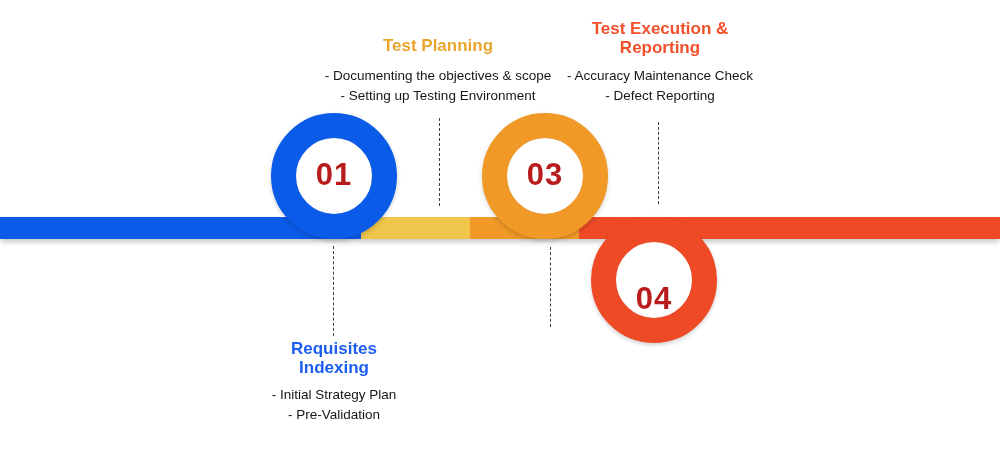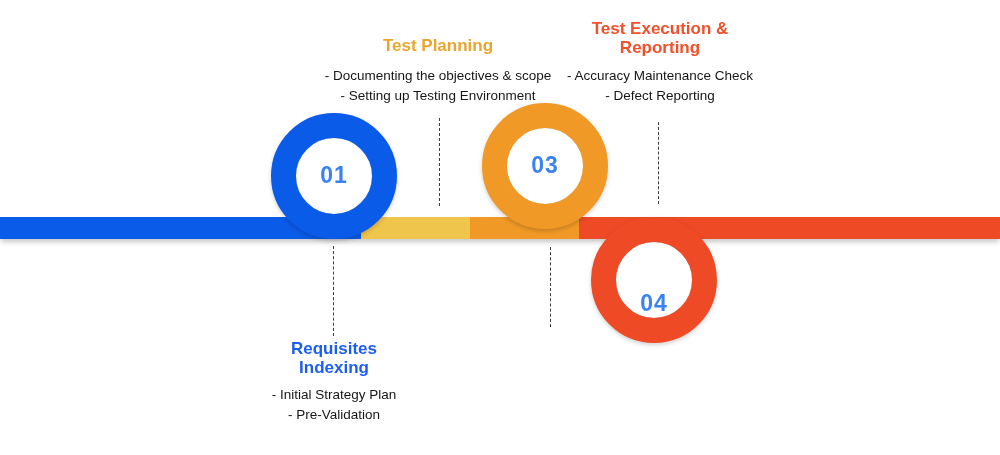--- a/index.html
+++ b/index.html
@@ -24,24 +24,24 @@
   .fillet-4{left:579px;background:var(--step4-red);z-index:5;}
   
   .ring{
     position:absolute;width:126px;height:126px;box-sizing:border-box;
     border-radius:50%;border:25px solid #000;background:#fff;background-clip:padding-box;
     display:flex;align-items:center;justify-content:center;z-index:6;
     filter:drop-shadow(0 2px 2px rgba(0,0,0,0.18));
   }
   .ring-1{left:271px;top:113px;border-color:var(--step1-blue);}
   .ring-2{left:373px;top:216px;border-color:var(--step2-yellow);}
-  .ring-3{left:482px;top:103px;border-color:var(--step3-orange);}
+  .ring-3{left:482px;top:113px;border-color:var(--step3-orange);}
   .ring-4{left:591px;top:217px;border-color:var(--step4-red);align-items:flex-end;}
   .ring .num{
-    font-size:23px;font-weight:700;letter-spacing:1px;color:#3b82f6;
+    font-size:31px;font-weight:700;letter-spacing:1px;color:#b91c1c;
     transform:translateY(-1px);
   }
   
   .connector{position:absolute;width:0;border-left:1.5px dashed var(--connector-gray);z-index:0;}
   .connector-2{left:439px;top:118px;height:88px;}
   .connector-4{left:658px;top:122px;height:82px;}
   .connector-1{left:333px;top:246px;height:90px;}
   .connector-3{left:550px;top:247px;height:80px;}
   
   .label-block{position:absolute;text-align:center;z-index:7;}

